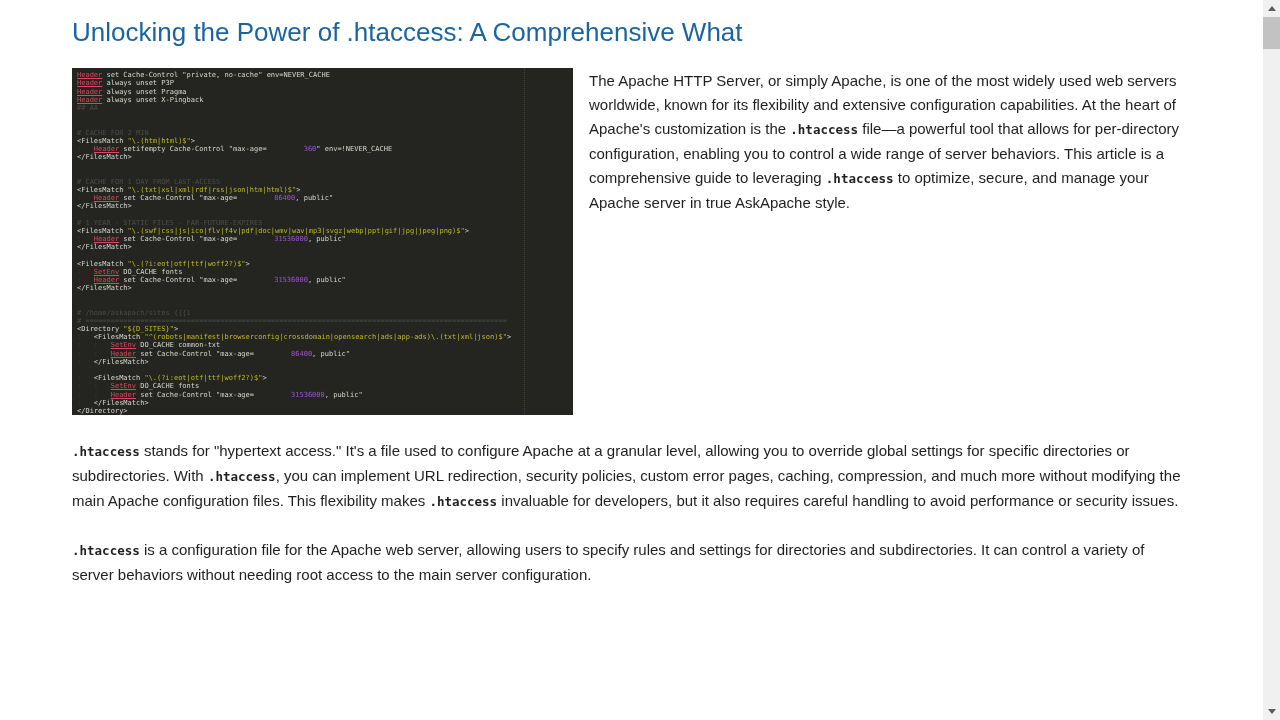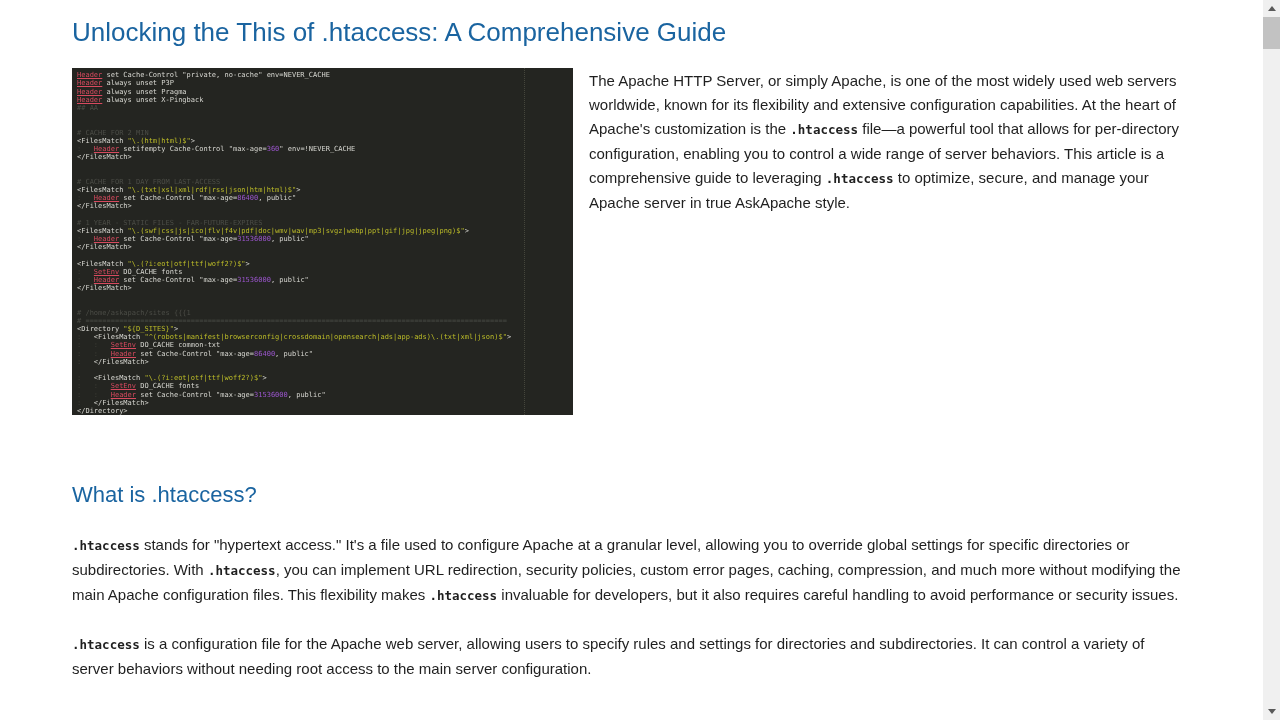--- a/index.html
+++ b/index.html
@@ -52,21 +52,21 @@
     position: absolute;
     top: 0; bottom: 0;
     left: 452px;
     width: 0;
     border-left: 1px dotted #45463c;
   }
   
   .seg-kw  { color: #d84a5f; text-decoration: underline; }
   .seg-pl  { color: #d8d8d2; }
   .seg-str { color: #bdbd28; }
-  .seg-num { color: #9a55cc; }
+  .seg-num { color: #9a55cc; margin-left: 37px; }
   .seg-com { color: #4b4c46; }
   .seg-gd  { color: #3c3d36; }
   
   .intro {
     flex: 1 1 auto;
     margin: 0 0 0 16px;
     padding-top: 1px;
     font-size: 15px;
     line-height: 24px;
     color: #1f1f1f;
@@ -122,31 +122,30 @@
     left: 0; top: 17px;
     width: 17px; height: 32px;
     background: #c2c2c2;
   }
 </style>
 </head>
 <body>
 
 <div class="scroll-area">
 
-  <h1 class="page-title">Unlocking the This of .htaccess: A Comprehensive Guide</h1>
+  <h1 class="page-title">Unlocking the Power of .htaccess: A Comprehensive What</h1>
 
   <div class="top-row">
     <div class="code-card">
       <pre class="code"><div class="code-line"><span class="seg-kw">Header</span><span class="seg-pl"> set Cache-Control "private, no-cache" env=NEVER_CACHE</span></div><div class="code-line"><span class="seg-kw">Header</span><span class="seg-pl"> always unset P3P</span></div><div class="code-line"><span class="seg-kw">Header</span><span class="seg-pl"> always unset Pragma</span></div><div class="code-line"><span class="seg-kw">Header</span><span class="seg-pl"> always unset X-Pingback</span></div><div class="code-line"><span class="seg-com">## AA</span></div><div class="code-line"></div><div class="code-line"></div><div class="code-line"><span class="seg-com"># CACHE FOR 2 MIN</span></div><div class="code-line"><span class="seg-pl">&lt;FilesMatch </span><span class="seg-str">"\.(htm|html)$"</span><span class="seg-pl">&gt;</span></div><div class="code-line"><span class="seg-gd">:   </span><span class="seg-kw">Header</span><span class="seg-pl"> setifempty Cache-Control "max-age=</span><span class="seg-num">360</span><span class="seg-pl">" env=!NEVER_CACHE</span></div><div class="code-line"><span class="seg-pl">&lt;/FilesMatch&gt;</span></div><div class="code-line"></div><div class="code-line"></div><div class="code-line"><span class="seg-com"># CACHE FOR 1 DAY FROM LAST-ACCESS</span></div><div class="code-line"><span class="seg-pl">&lt;FilesMatch </span><span class="seg-str">"\.(txt|xsl|xml|rdf|rss|json|htm|html)$"</span><span class="seg-pl">&gt;</span></div><div class="code-line"><span class="seg-gd">:   </span><span class="seg-kw">Header</span><span class="seg-pl"> set Cache-Control "max-age=</span><span class="seg-num">86400</span><span class="seg-pl">, public"</span></div><div class="code-line"><span class="seg-pl">&lt;/FilesMatch&gt;</span></div><div class="code-line"></div><div class="code-line"><span class="seg-com"># 1 YEAR - STATIC FILES - FAR-FUTURE-EXPIRES</span></div><div class="code-line"><span class="seg-pl">&lt;FilesMatch </span><span class="seg-str">"\.(swf|css|js|ico|flv|f4v|pdf|doc|wmv|wav|mp3|svgz|webp|ppt|gif|jpg|jpeg|png)$"</span><span class="seg-pl">&gt;</span></div><div class="code-line"><span class="seg-gd">:   </span><span class="seg-kw">Header</span><span class="seg-pl"> set Cache-Control "max-age=</span><span class="seg-num">31536000</span><span class="seg-pl">, public"</span></div><div class="code-line"><span class="seg-pl">&lt;/FilesMatch&gt;</span></div><div class="code-line"></div><div class="code-line"><span class="seg-pl">&lt;FilesMatch </span><span class="seg-str">"\.(?i:eot|otf|ttf|woff2?)$"</span><span class="seg-pl">&gt;</span></div><div class="code-line"><span class="seg-gd">:   </span><span class="seg-kw">SetEnv</span><span class="seg-pl"> DO_CACHE fonts</span></div><div class="code-line"><span class="seg-gd">:   </span><span class="seg-kw">Header</span><span class="seg-pl"> set Cache-Control "max-age=</span><span class="seg-num">31536000</span><span class="seg-pl">, public"</span></div><div class="code-line"><span class="seg-pl">&lt;/FilesMatch&gt;</span></div><div class="code-line"></div><div class="code-line"></div><div class="code-line"><span class="seg-com"># /home/askapach/sites {{{1</span></div><div class="code-line"><span class="seg-com"># ====================================================================================================</span></div><div class="code-line"><span class="seg-pl">&lt;Directory </span><span class="seg-str">"${D_SITES}"</span><span class="seg-pl">&gt;</span></div><div class="code-line"><span class="seg-gd">:   </span><span class="seg-pl">&lt;FilesMatch </span><span class="seg-str">"^(robots|manifest|browserconfig|crossdomain|opensearch|ads|app-ads)\.(txt|xml|json)$"</span><span class="seg-pl">&gt;</span></div><div class="code-line"><span class="seg-gd">:   :   </span><span class="seg-kw">SetEnv</span><span class="seg-pl"> DO_CACHE common-txt</span></div><div class="code-line"><span class="seg-gd">:   :   </span><span class="seg-kw">Header</span><span class="seg-pl"> set Cache-Control "max-age=</span><span class="seg-num">86400</span><span class="seg-pl">, public"</span></div><div class="code-line"><span class="seg-gd">:   </span><span class="seg-pl">&lt;/FilesMatch&gt;</span></div><div class="code-line"></div><div class="code-line"><span class="seg-gd">:   </span><span class="seg-pl">&lt;FilesMatch </span><span class="seg-str">"\.(?i:eot|otf|ttf|woff2?)$"</span><span class="seg-pl">&gt;</span></div><div class="code-line"><span class="seg-gd">:   :   </span><span class="seg-kw">SetEnv</span><span class="seg-pl"> DO_CACHE fonts</span></div><div class="code-line"><span class="seg-gd">:   :   </span><span class="seg-kw">Header</span><span class="seg-pl"> set Cache-Control "max-age=</span><span class="seg-num">31536000</span><span class="seg-pl">, public"</span></div><div class="code-line"><span class="seg-gd">:   </span><span class="seg-pl">&lt;/FilesMatch&gt;</span></div><div class="code-line"><span class="seg-pl">&lt;/Directory&gt;</span></div></pre>
       <div class="col-marker"></div>
     </div>
     <p class="intro"><span class="seg-t">The Apache HTTP Server, or simply Apache, is one of the most widely used web servers worldwide, known for its flexibility and extensive configuration capabilities. At the heart of Apache's customization is the </span><span class="seg-c">.htaccess</span><span class="seg-t"> file—a powerful tool that allows for per-directory configuration, enabling you to control a wide range of server behaviors. This article is a comprehensive guide to leveraging </span><span class="seg-c">.htaccess</span><span class="seg-t"> to optimize, secure, and manage your Apache server in true AskApache style.</span></p>
   </div>
 
-  <h2 class="section-heading">What is .htaccess?</h2>
 
   <p class="para"><span class="seg-c">.htaccess</span><span class="seg-t"> stands for "hypertext access." It's a file used to configure Apache at a granular level, allowing you to override global settings for specific directories or subdirectories. With </span><span class="seg-c">.htaccess</span><span class="seg-t">, you can implement URL redirection, security policies, custom error pages, caching, compression, and much more without modifying the main Apache configuration files. This flexibility makes </span><span class="seg-c">.htaccess</span><span class="seg-t"> invaluable for developers, but it also requires careful handling to avoid performance or security issues.</span></p>
   <p class="para"><span class="seg-c">.htaccess</span><span class="seg-t"> is a configuration file for the Apache web server, allowing users to specify rules and settings for directories and subdirectories. It can control a variety of server behaviors without needing root access to the main server configuration.</span></p>
 
 </div>
 
 <div class="scrollbar">
   <div class="sb-btn sb-up">
       <span class="tri-up"></span>
     </div>

